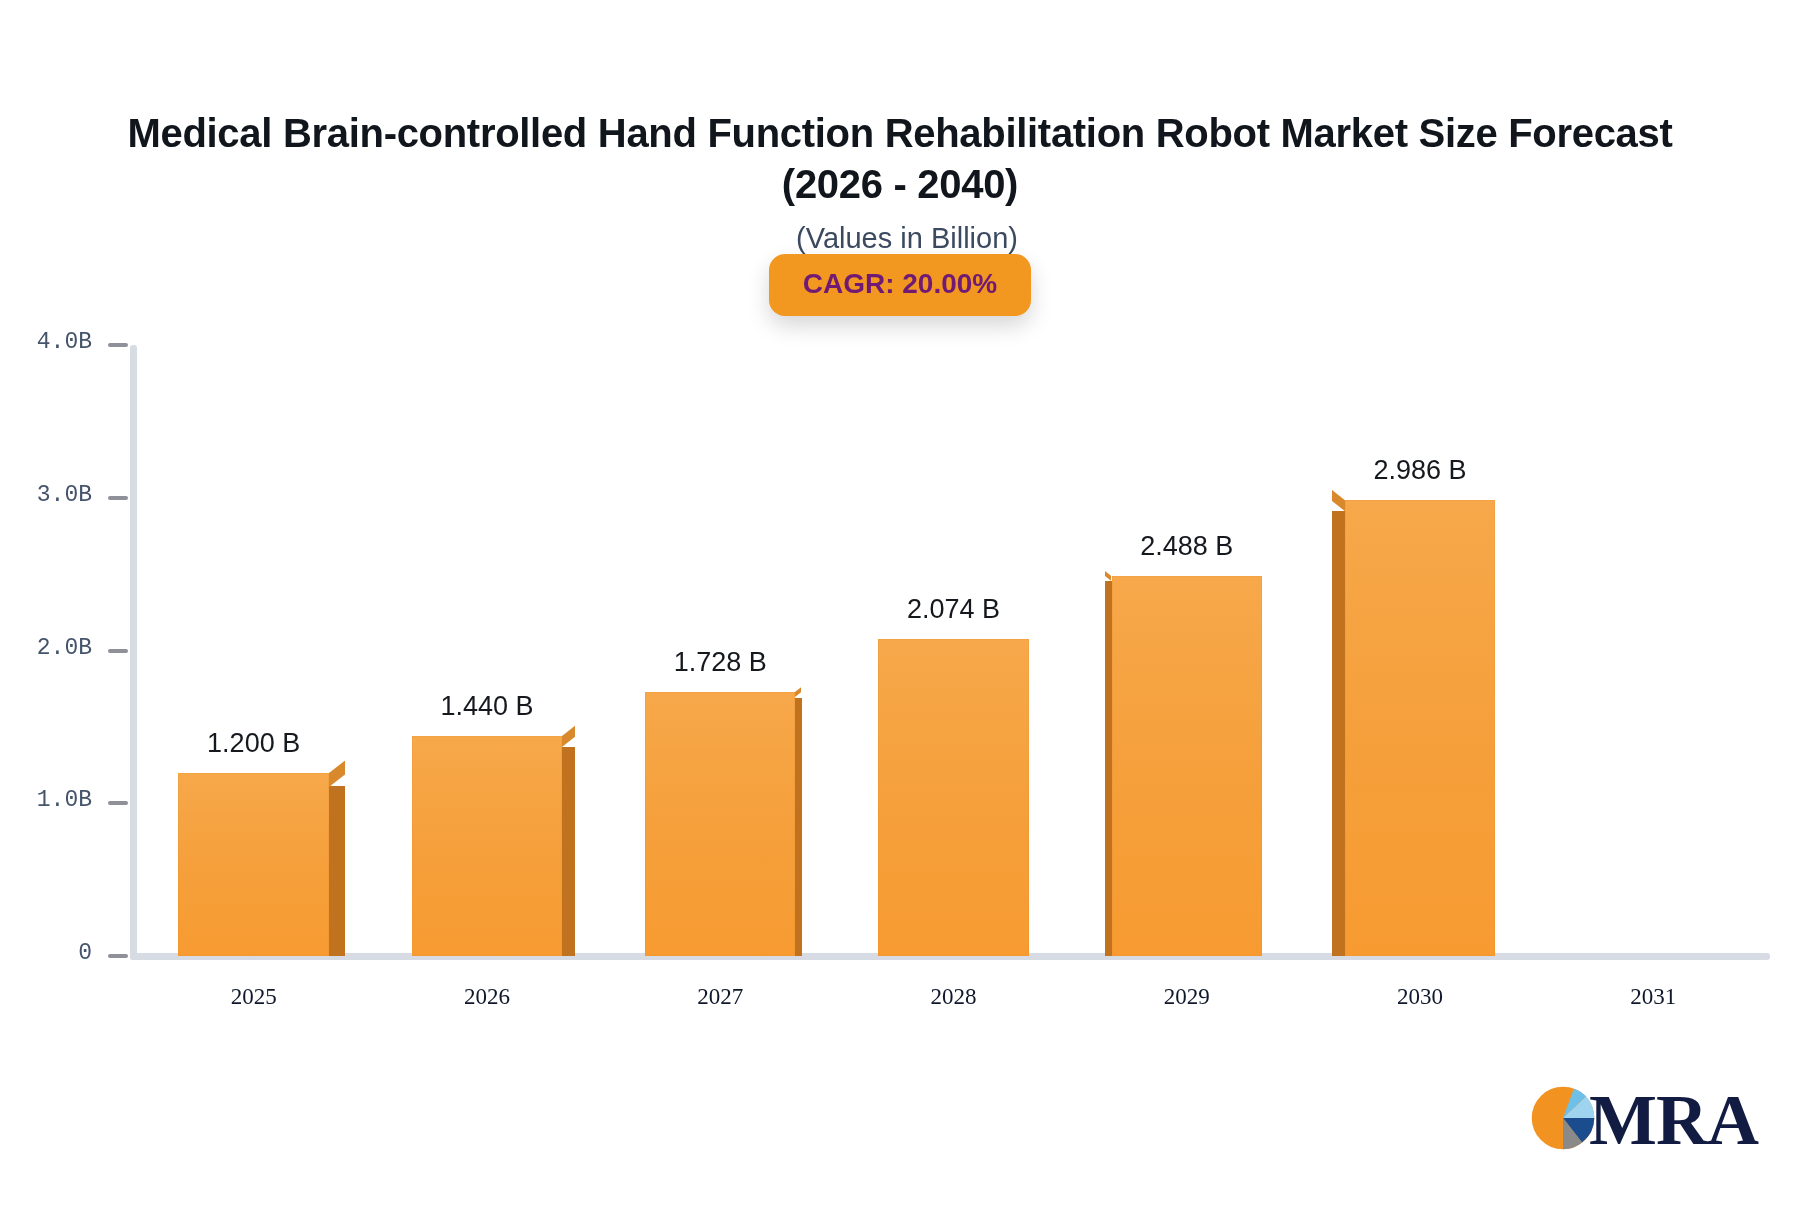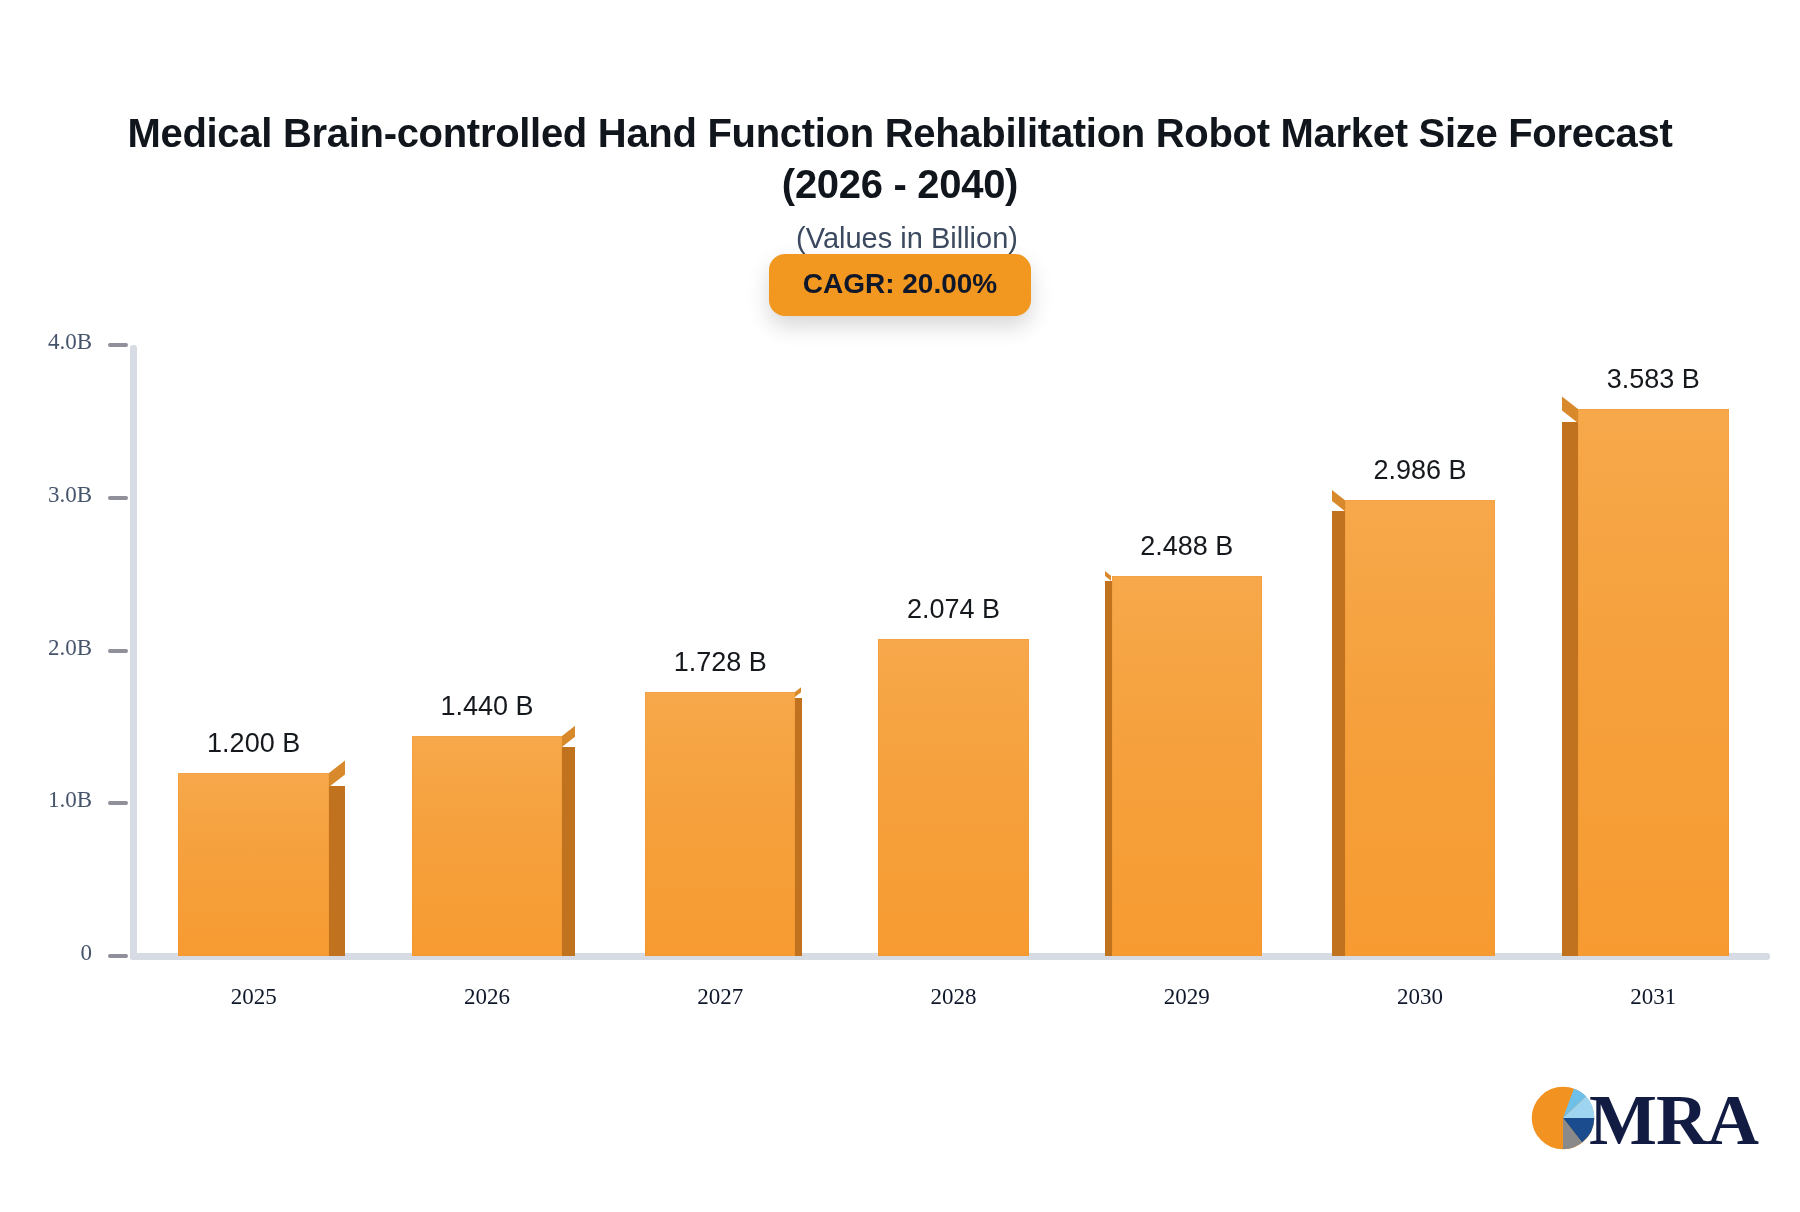--- a/index.html
+++ b/index.html
@@ -53,21 +53,21 @@
     position: absolute;
     top: 254px;
     left: 0;
     width: 1800px;
     text-align: center;
     pointer-events: none;
   }
   .cagr-badge {
     display: inline-block;
     background: #F2971F;
-    color: #0f172a;
+    color: #701a75;
     font-size: 28px;
     font-weight: bold;
     padding: 14px 34px 16px 34px;
     border-radius: 16px;
     box-shadow: 0 10px 22px rgba(0,0,0,0.16);
     pointer-events: auto;
     font-family: "Liberation Sans", sans-serif;
   }
 
   
@@ -107,21 +107,21 @@
     height: 0;
   }
   .ytick .lbl {
     position: absolute;
     right: 36px;
     top: -16px;
     font-size: 23px;
     color: #45546b;
     text-align: center;
     white-space: nowrap;
-    font-family: Liberation Serif, serif;
+    font-family: Liberation Mono, monospace;
   }
   .ytick .mark {
     position: absolute;
     right: 0px;
     top: -2px;
     width: 20px;
     height: 4px;
     background: #8f9099;
     border-radius: 2px;
   }
@@ -294,28 +294,20 @@
           </div>
           <div class="bar-label" style="bottom: 394.042px;">2.488 B</div>
         </div>
         <div class="bar-slot" style="left: 1207.84px; width: 150.469px;">
           <div class="bar-3d" style="height: 456.111px;">
             <div class="bar-side left" style="width: 12.8px; height: 445.231px;"></div>
             <div class="bar-top" style="height: 10.88px; width: 12.8px; bottom: 445.231px; right: 100%; transform: skewY(38deg); transform-origin: right bottom;"></div>
             <div class="bar-face"></div>
           </div>
           <div class="bar-label" style="bottom: 470.111px;">2.986 B</div>
-        </div>
-        <div class="bar-slot" style="left: 1441.12px; width: 150.469px;">
-          <div class="bar-3d" style="height: 547.303px;">
-            <div class="bar-side left" style="width: 16px; height: 533.703px;"></div>
-            <div class="bar-top" style="height: 13.6px; width: 16px; bottom: 533.703px; right: 100%; transform: skewY(38deg); transform-origin: right bottom;"></div>
-            <div class="bar-face"></div>
-          </div>
-          <div class="bar-label" style="bottom: 561.303px;">3.583 B</div>
         </div>
       </div>
     <div id="xcats">
         <div class="xcat" style="left: 137px; width: 233.286px;">2025</div>
         <div class="xcat" style="left: 370.286px; width: 233.286px;">2026</div>
         <div class="xcat" style="left: 603.571px; width: 233.286px;">2027</div>
         <div class="xcat" style="left: 836.857px; width: 233.286px;">2028</div>
         <div class="xcat" style="left: 1070.14px; width: 233.286px;">2029</div>
         <div class="xcat" style="left: 1303.43px; width: 233.286px;">2030</div>
         <div class="xcat" style="left: 1536.71px; width: 233.286px;">2031</div>

